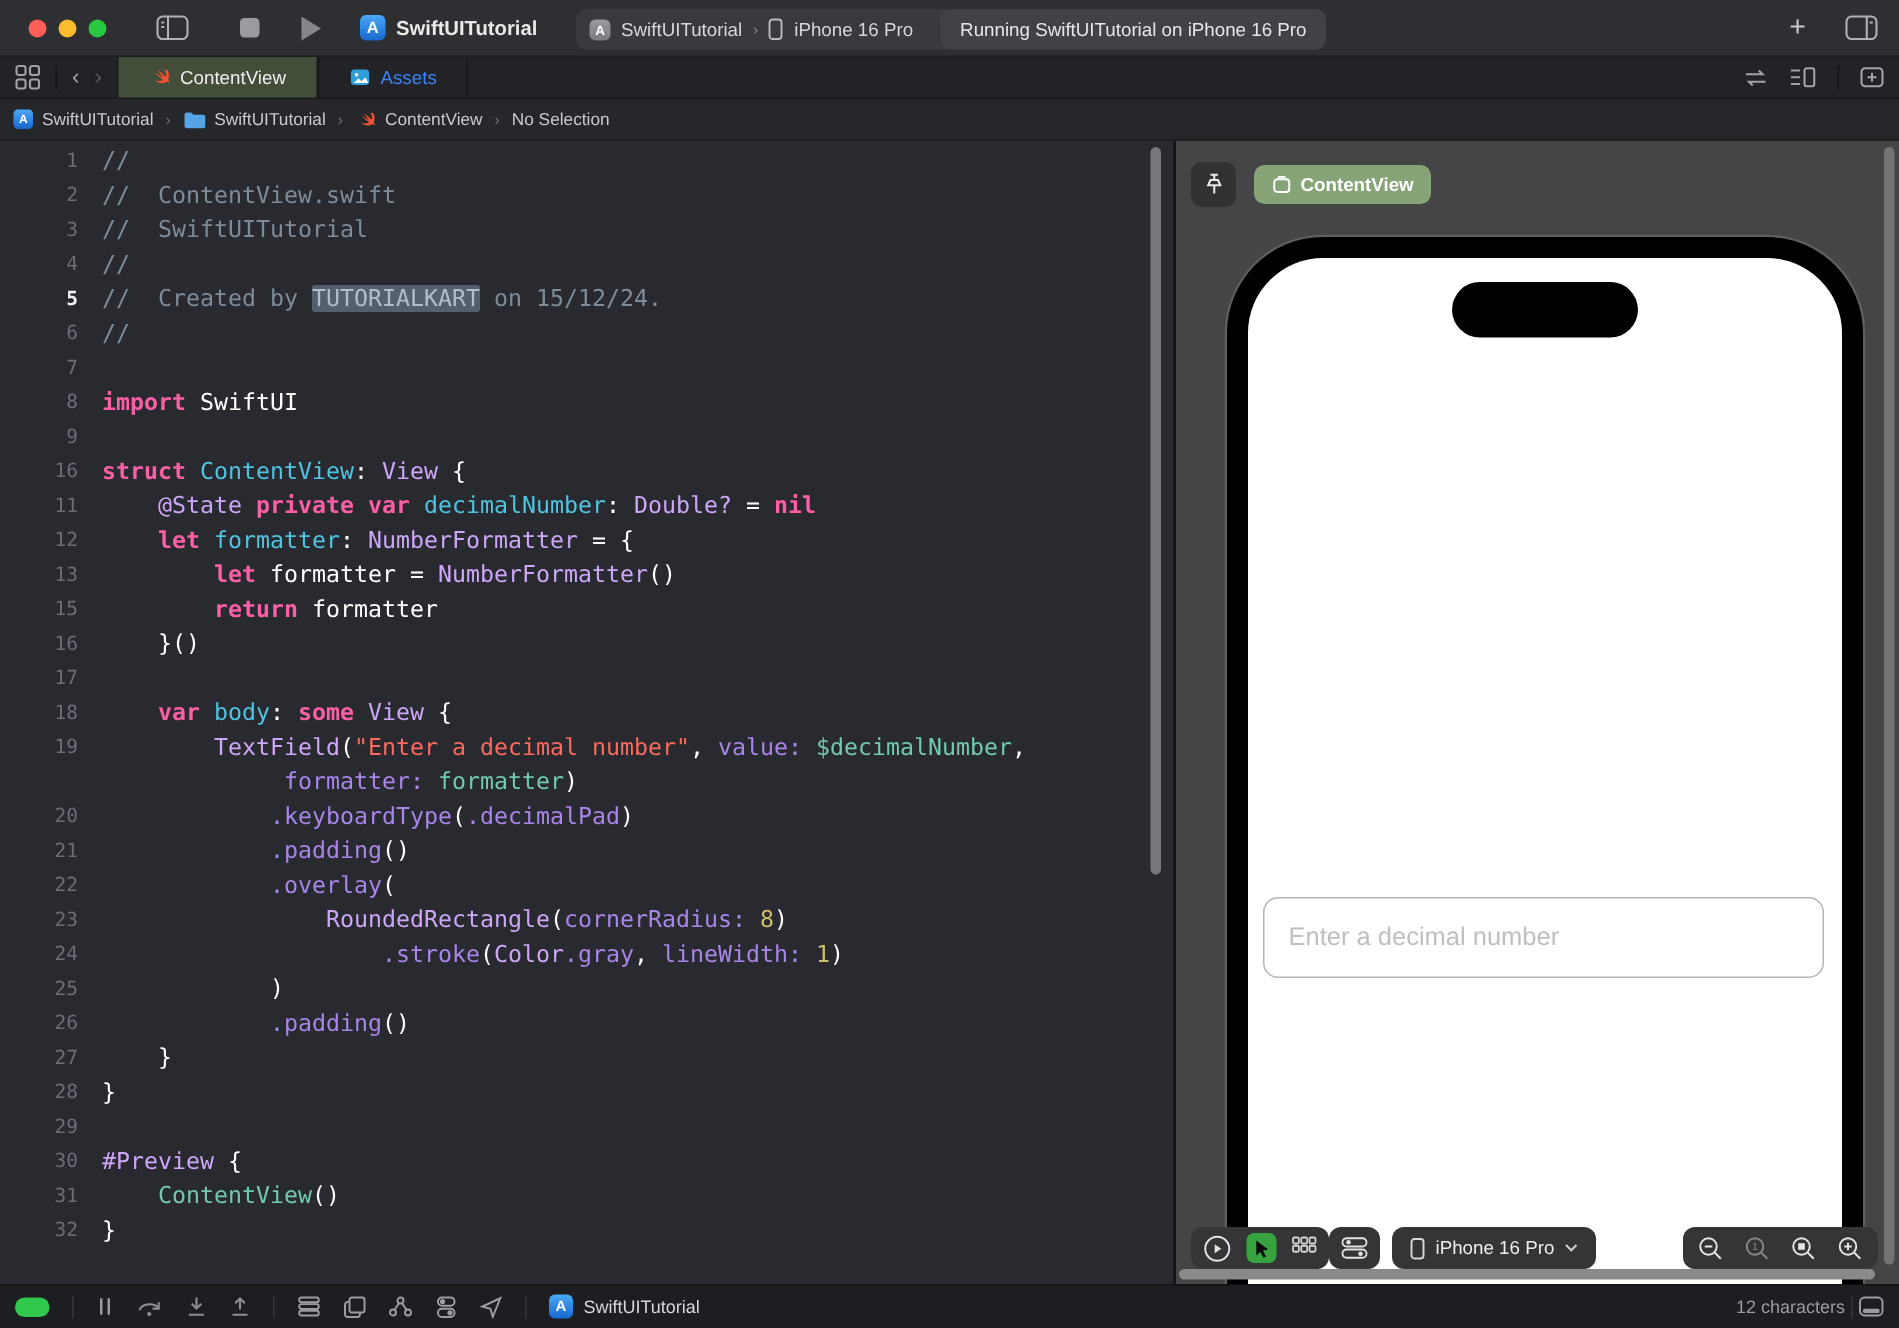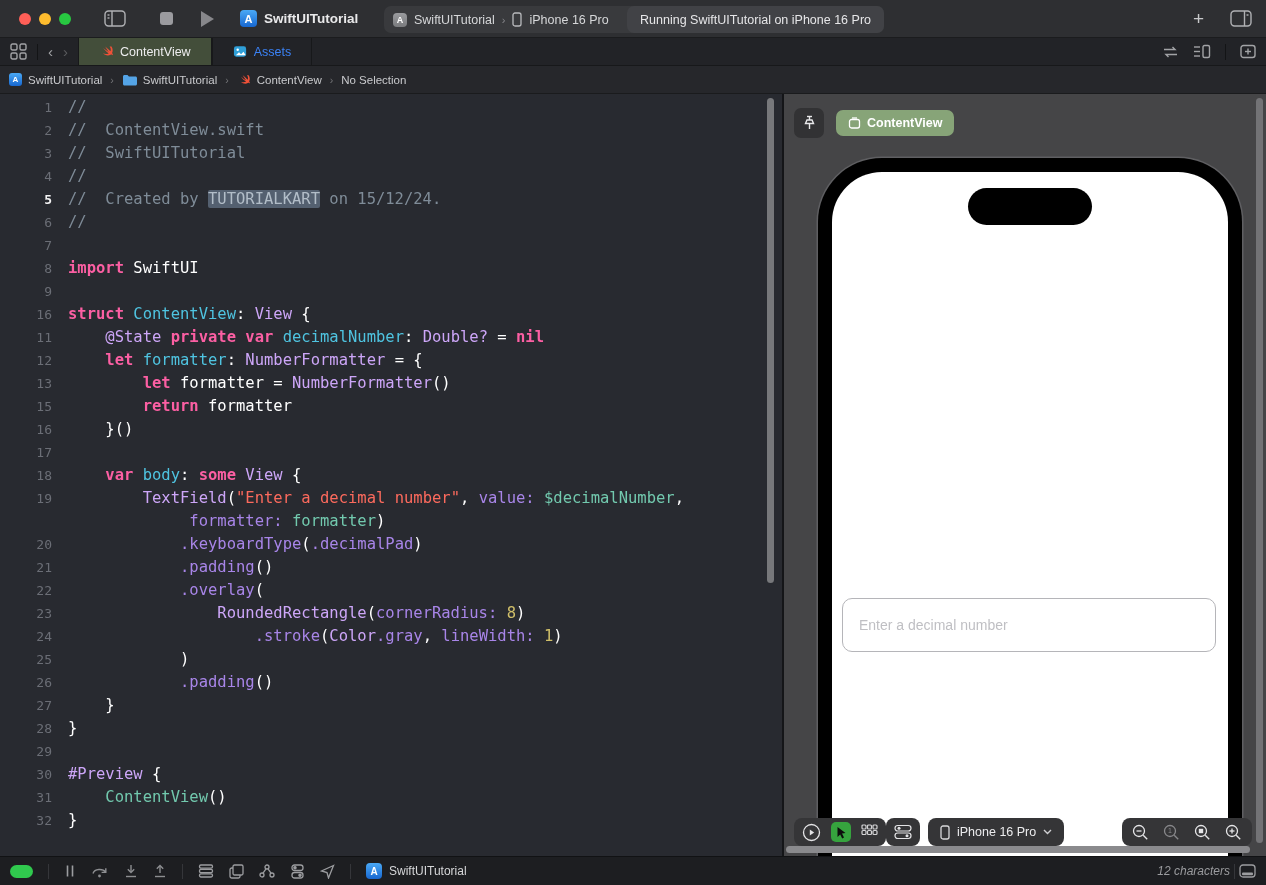--- a/index.html
+++ b/index.html
@@ -79,40 +79,40 @@
              display:flex; align-items:center; justify-content:center; color:#e8e8ea; }
   .preview-badge { position:absolute; left:52px; top:16px; height:26px; border-radius:7px; background:var(--badge);
                    display:flex; align-items:center; gap:6px; padding:0 12px; color:#fff; font-size:12.5px; font-weight:bold; }
   .phone { position:absolute; left:34px; top:64px; width:424px; height:900px; background:#000; border-radius:64px;
            box-shadow:0 0 0 1.5px #5f5f62; }
   .screen { position:absolute; inset:14px; background:#fff; border-radius:50px; overflow:hidden; }
   .dyn-island { position:absolute; top:16px; left:50%; transform:translateX(-50%); width:124px; height:37px;
                 border-radius:19px; background:#000; }
   .ios-textfield { position:absolute; left:10px; right:12px; top:426px; height:54px; border:1.5px solid #b5b5b9;
                    border-radius:10px; display:flex; align-items:center; padding-left:16px; }
-  .ios-textfield .ph { font-size:14px; color:#bfbfc3; }
+  .ios-textfield .ph { font-size:17px; color:#bfbfc3; }
   .cv-btn { position:absolute; height:28px; background:#353537; border-radius:8px; display:flex; align-items:center;
             color:#d9d9db; }
   .cv-group1 { left:10px; top:724px; padding:0 8px; gap:10px; }
   .mode-active { width:20px; height:20px; border-radius:5px; background:var(--modegreen); display:flex; align-items:center; justify-content:center; }
   .cv-devset { left:102px; top:724px; width:34px; justify-content:center; }
   .device-pill { left:144px; top:724px; padding:0 12px; gap:7px; font-size:12.5px; color:#ececee; }
   .zoom-group { right:14px; top:724px; padding:0 10px; gap:14px; }
   .zoom-group .dim { color:#88888b; }
   .h-scrollbar { position:absolute; left:2px; right:16px; bottom:3px; height:7px; border-radius:4px; background:#8a8a8d; }
   .v-scrollbar { position:absolute; right:3px; top:4px; width:7px; height:745px; border-radius:4px; background:#737376; }
 
   
   .statusbar { height:29px; flex:0 0 auto; background:#1d1e21; border-top:1px solid #111214; display:flex;
                align-items:center; padding:0 10px; color:#9c9da0; }
   .sb-left { display:flex; align-items:center; gap:15px; }
   .bp-pill { width:23px; height:13px; border-radius:7px; background:var(--bpgreen); }
   .sb-div { width:1px; height:15px; background:#35363a; }
   .sb-proj { display:flex; align-items:center; gap:7px; font-size:12px; color:#d6d7d9; }
-  .sb-right { margin-left:auto; display:flex; align-items:flex-start; gap:4px;font-style:italic; }
+  .sb-right { margin-left:auto; display:flex; align-items:flex-start; gap:4px; }
   .char-count { font-size:12px; color:#9b9c9f; }
   svg { display:block; }
 </style>
 </head>
 <body>
 
 <div class="window">
 
   <div class="titlebar">
     <div class="traffic">

